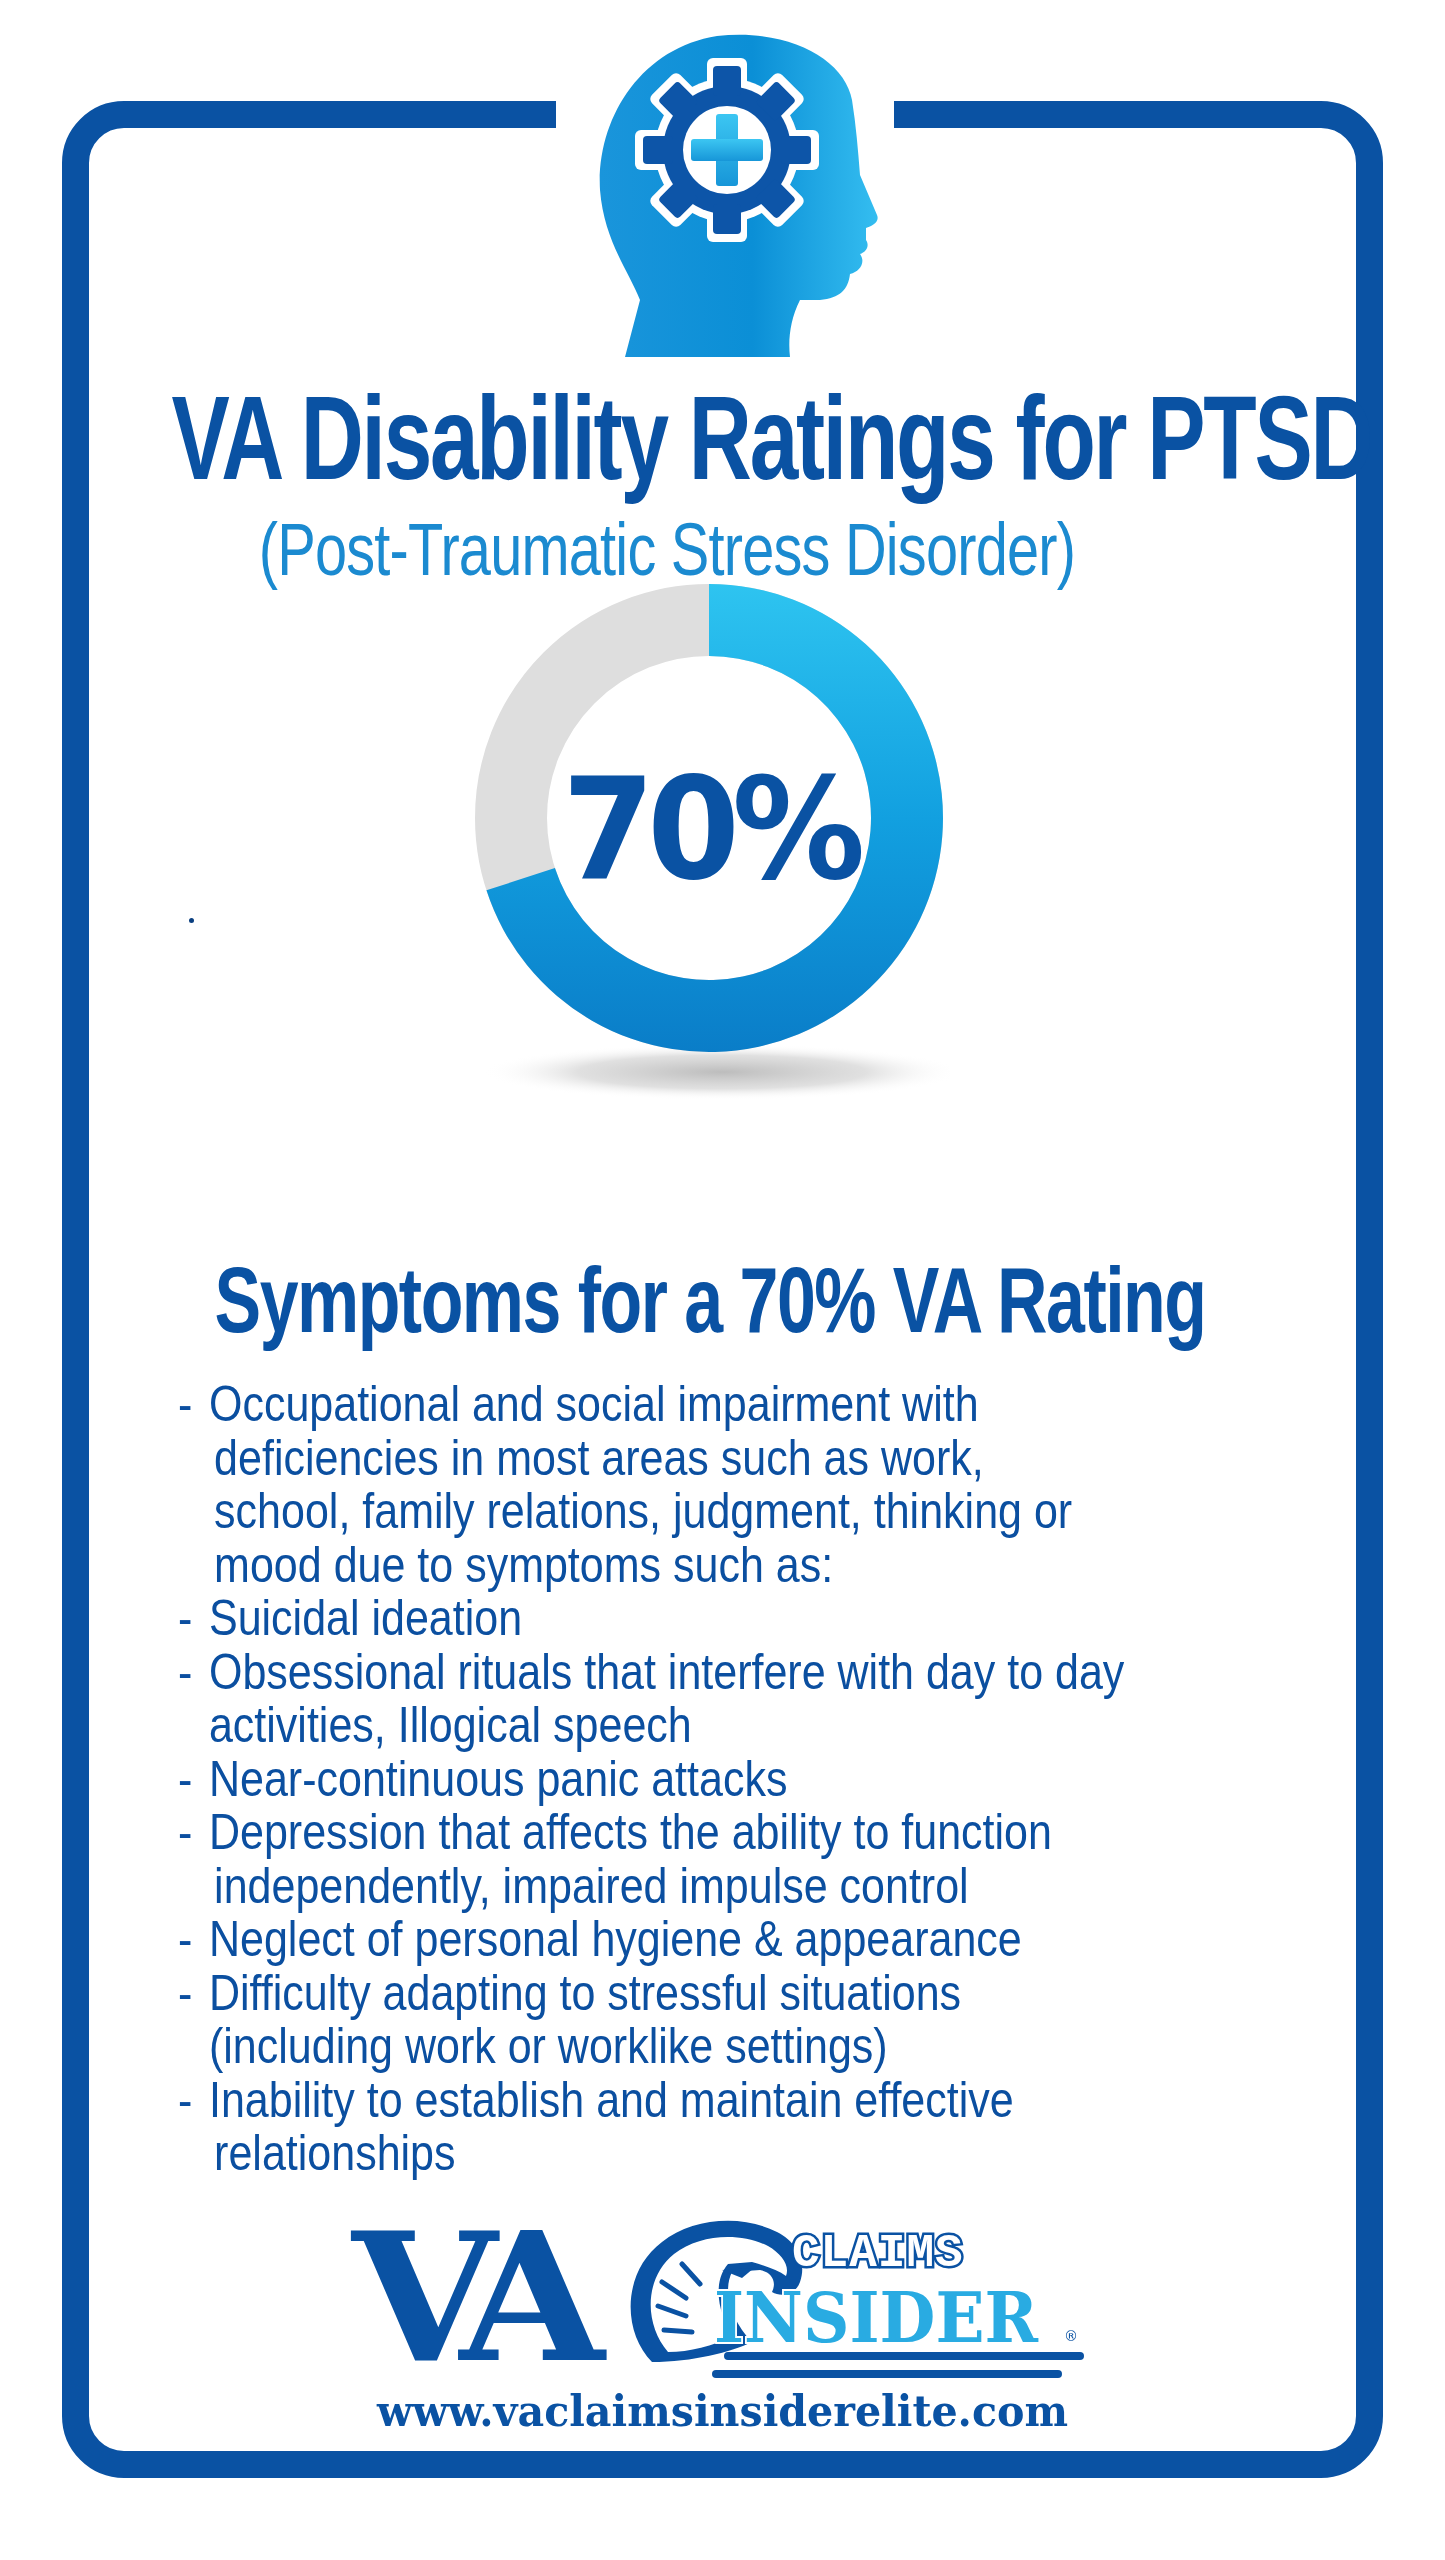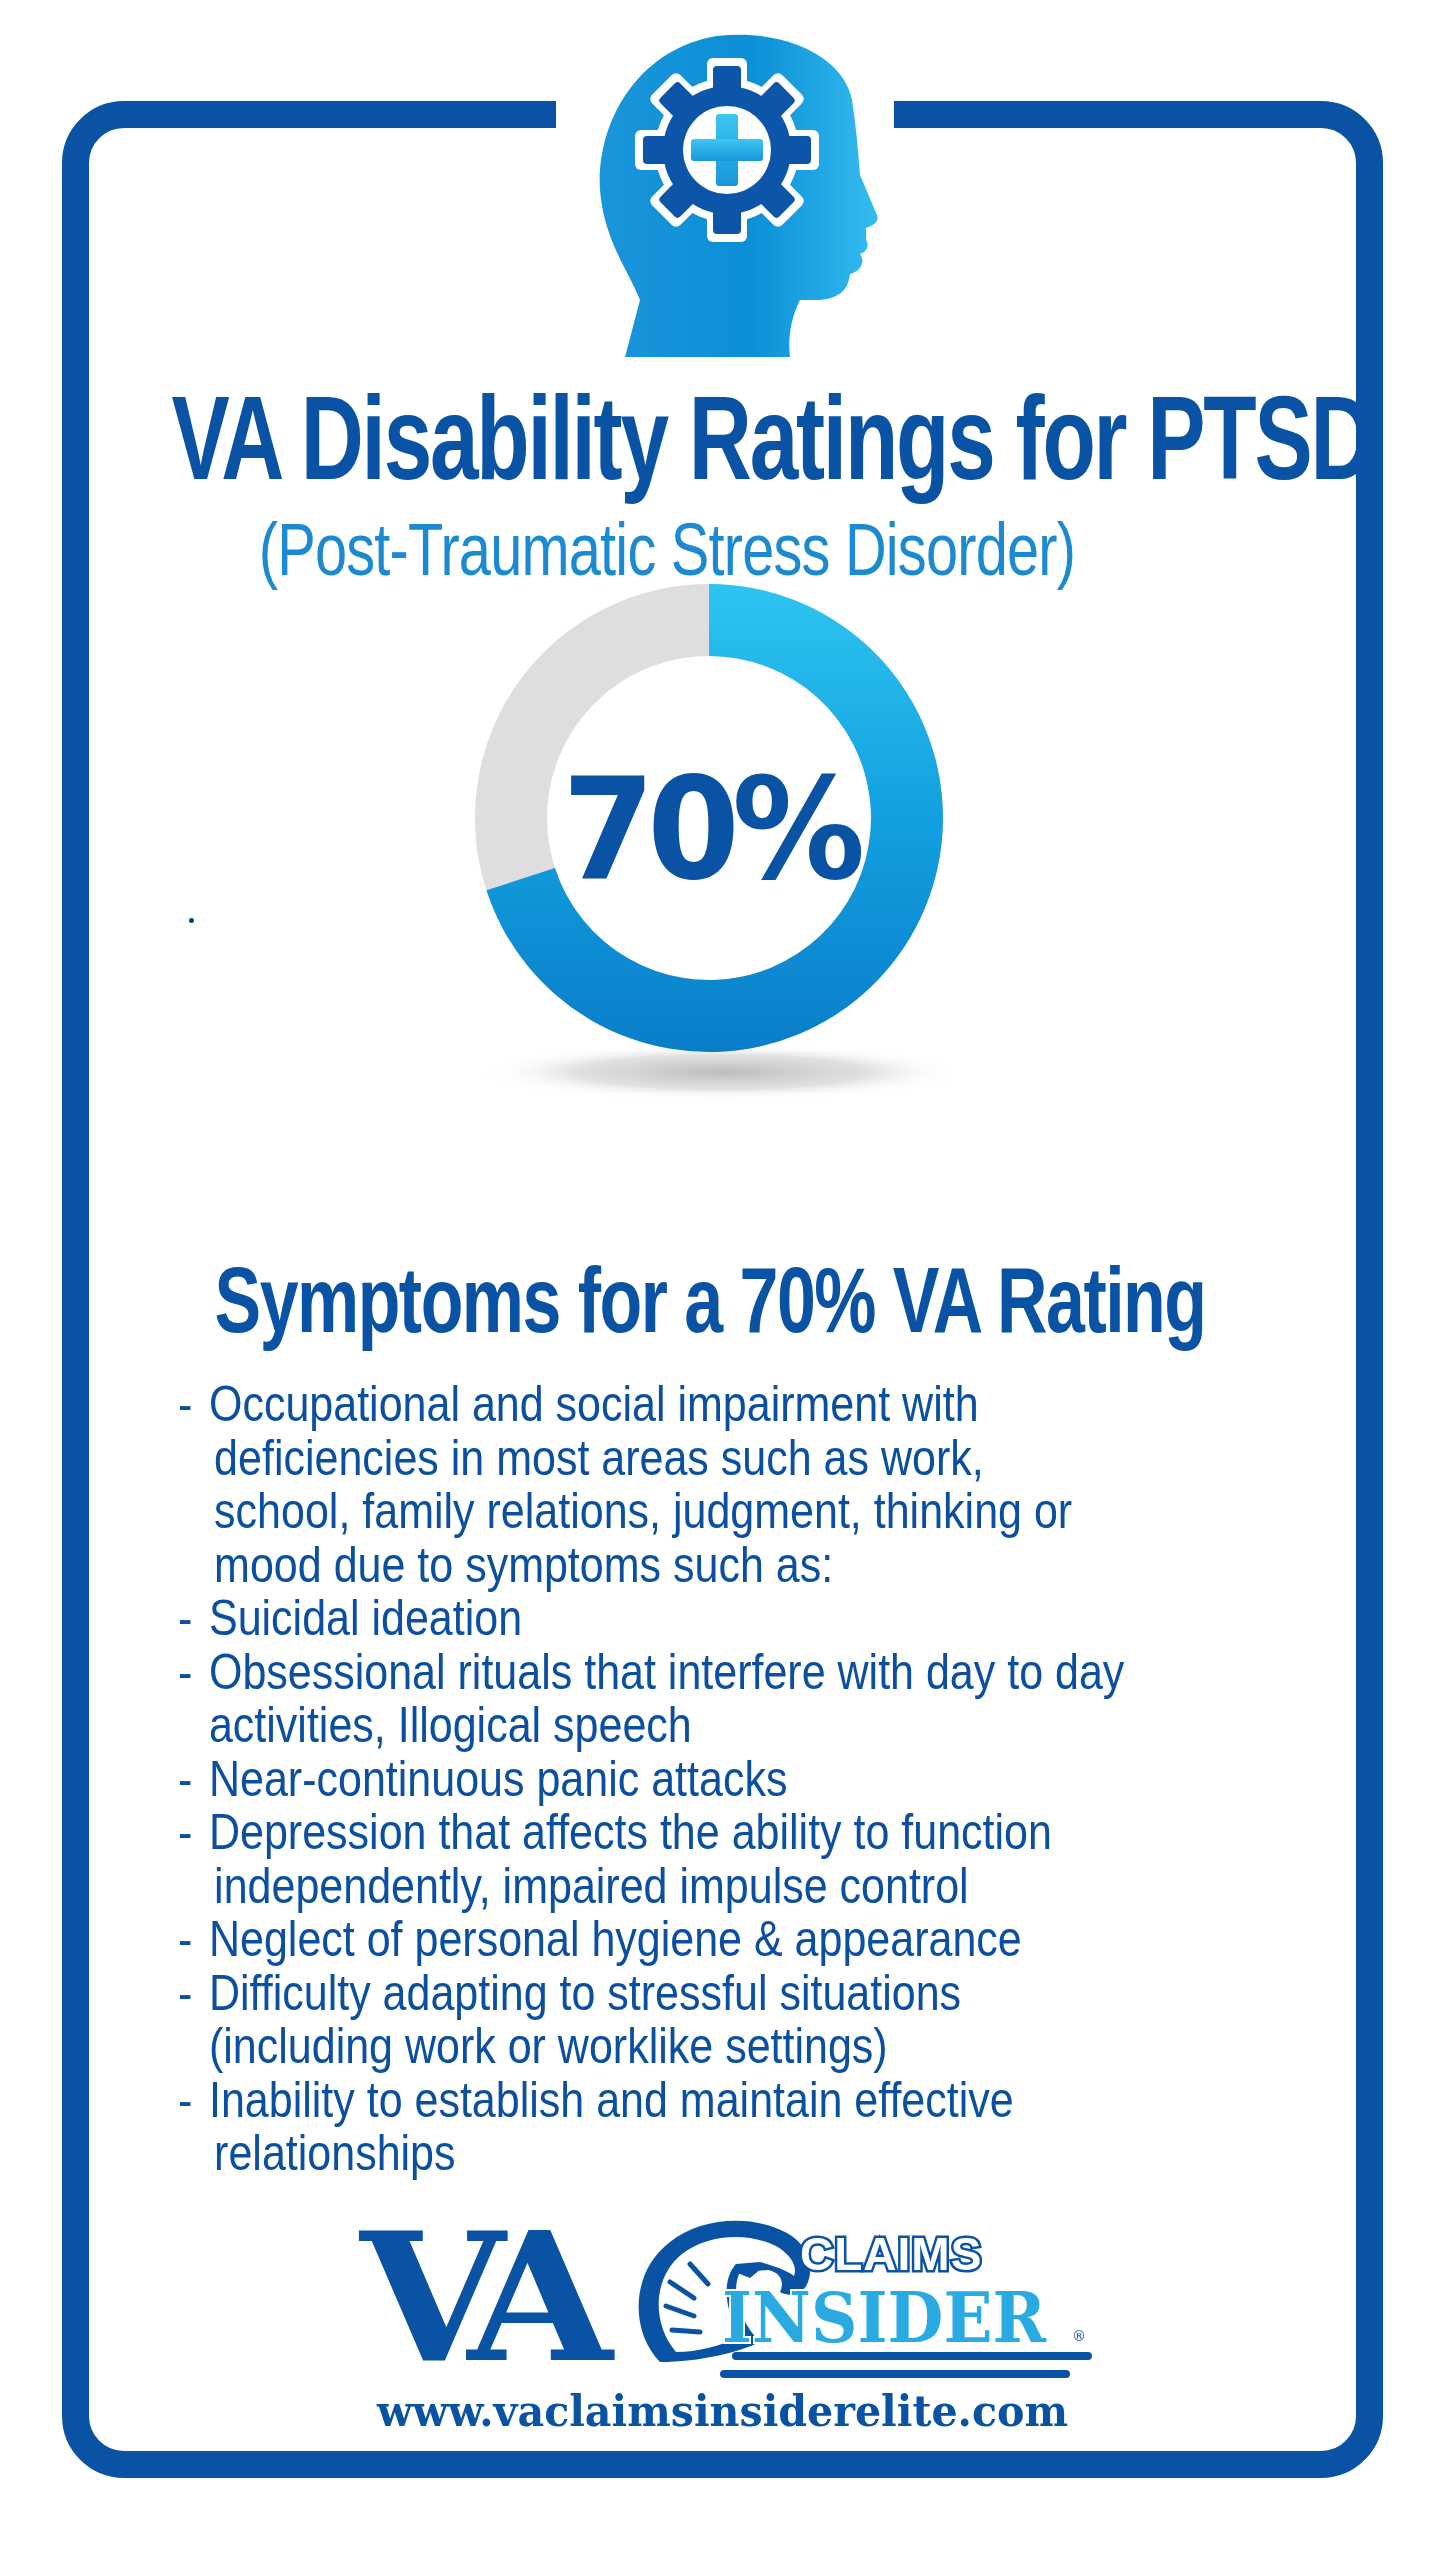--- a/index.html
+++ b/index.html
@@ -143,21 +143,21 @@
   }
   .symptom-list li .line {
     display: block;
     white-space: nowrap;
   }
   .symptom-list li .line.cont {
     padding-left: 6px;
   }
   .logo {
     position: absolute;
-    left: 360px;
+    left: 352px;
     top: 2218px;
     width: 760px;
     height: 170px;
   }
   .logo-va {
     position: absolute;
     left: 0;
     top: 0;
     font-family: "DejaVu Serif", serif;
     font-weight: bold;
@@ -172,21 +172,21 @@
     position: absolute;
     left: 230px;
     top: -6px;
     width: 230px;
     height: 170px;
   }
   .logo-claims {
     position: absolute;
     left: 440px;
     top: 12px;
-    font-family: Liberation Sans, sans-serif;
+    font-family: Liberation Mono, monospace;
     font-weight: bold;
     font-size: 46px;
     line-height: 48px;
     color: #ffffff;
     -webkit-text-stroke: 5px #0a52a3;
     paint-order: stroke fill;
     letter-spacing: 1px;
   }
   .logo-insider {
     position: absolute;

